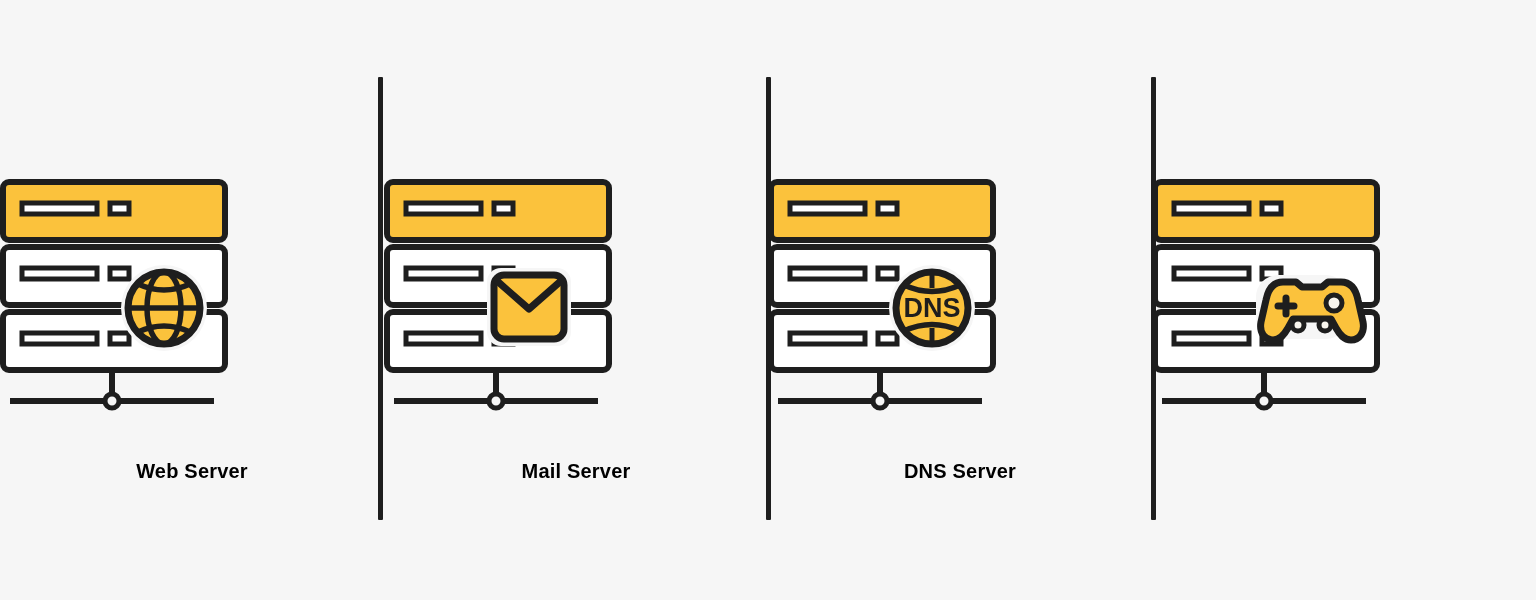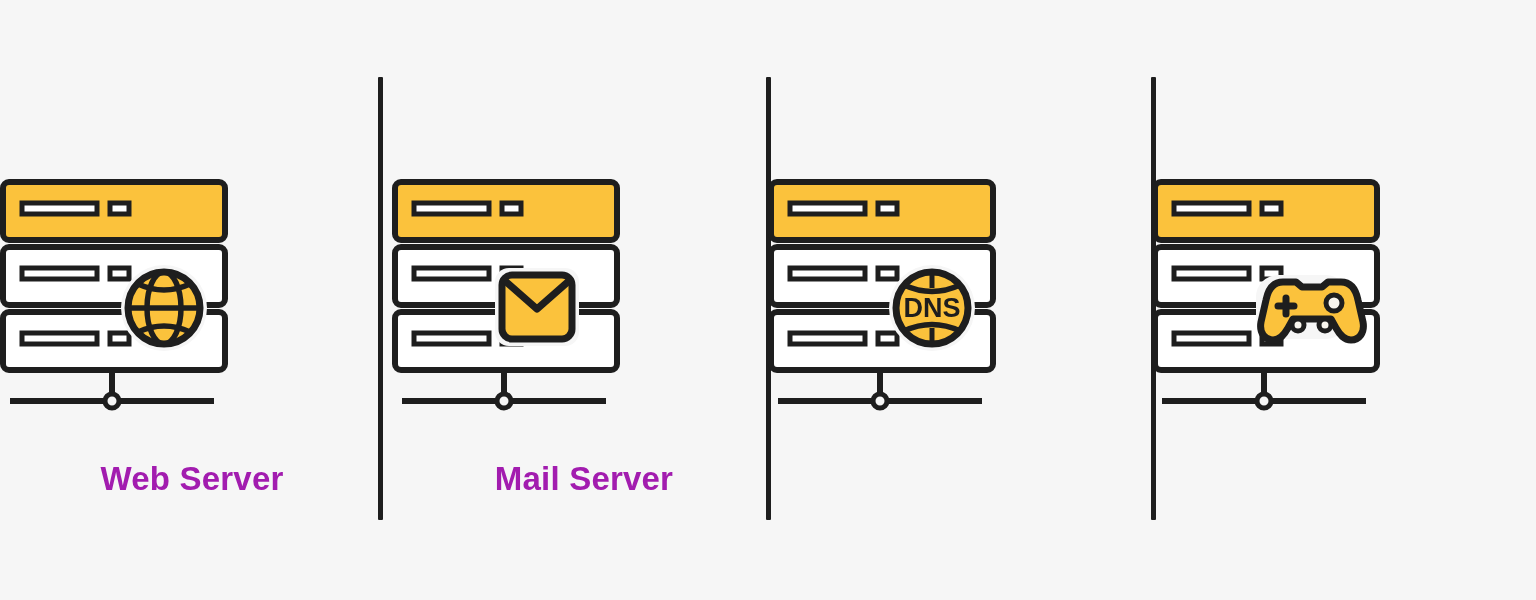--- a/index.html
+++ b/index.html
@@ -45,23 +45,23 @@
     width: 384px;
     height: 245px;
   }
 
   .label {
     position: absolute;
     left: 0;
     top: 460px;
     width: 384px;
     text-align: center;
-    font-size: 33px;
+    font-size: 20px;
     font-weight: bold;
-    color: #a21caf;
+    color: #000000;
     letter-spacing: 0.2px;
   }
 </style>
 </head>
 <body>
 
 <div id="board">
 
   <div class="column" style="left:0px;">
     <div class="server-art">
@@ -101,21 +101,21 @@
           <path d="M138 114 Q164 126 190 114" fill="none" stroke="#1e1e1e" stroke-width="5.5"></path>
           <path d="M138 162 Q164 150 190 162" fill="none" stroke="#1e1e1e" stroke-width="5.5"></path>
         </g>
       </svg>
     </div>
     <div class="label">Web Server</div>
   </div>
 
   <div class="divider" style="left:378px;"></div>
 
-  <div class="column" style="left:392px;">
+  <div class="column" style="left:384px;">
     <div class="server-art">
       <svg width="384" height="245" viewBox="0 0 384 245" xmlns="http://www.w3.org/2000/svg">
         <defs>
           <mask id="mask-mail">
             <rect x="0" y="0" width="384" height="245" fill="#fff"></rect>
             <rect x="103" y="98" width="84" height="78" rx="14" fill="#000"></rect>
           </mask>
         </defs>
 
         <g mask="url(#mask-mail)">
@@ -182,20 +182,21 @@
         <g>
           <circle cx="164" cy="138" r="36" fill="#fbc23c" stroke="#1e1e1e" stroke-width="7"></circle>
           <path d="M136 115 Q164 128 192 115" fill="none" stroke="#1e1e1e" stroke-width="5.5"></path>
           <path d="M136 161 Q164 148 192 161" fill="none" stroke="#1e1e1e" stroke-width="5.5"></path>
           <path d="M164 102 L164 118" stroke="#1e1e1e" stroke-width="5"></path>
           <path d="M164 158 L164 174" stroke="#1e1e1e" stroke-width="5"></path>
           <text x="164" y="147" text-anchor="middle" font-family="Liberation Sans, sans-serif" font-size="27" font-weight="bold" fill="#1e1e1e">DNS</text>
         </g>
       </svg>
     </div>
+    <div class="label">DNS Server</div>
   </div>
 
   <div class="divider" style="left:1151px;"></div>
 
   <div class="column" style="left:1152px;">
     <div class="server-art">
       <svg width="384" height="245" viewBox="0 0 384 245" xmlns="http://www.w3.org/2000/svg">
         <defs>
           <mask id="mask-game">
             <rect x="0" y="0" width="384" height="245" fill="#fff"></rect>

